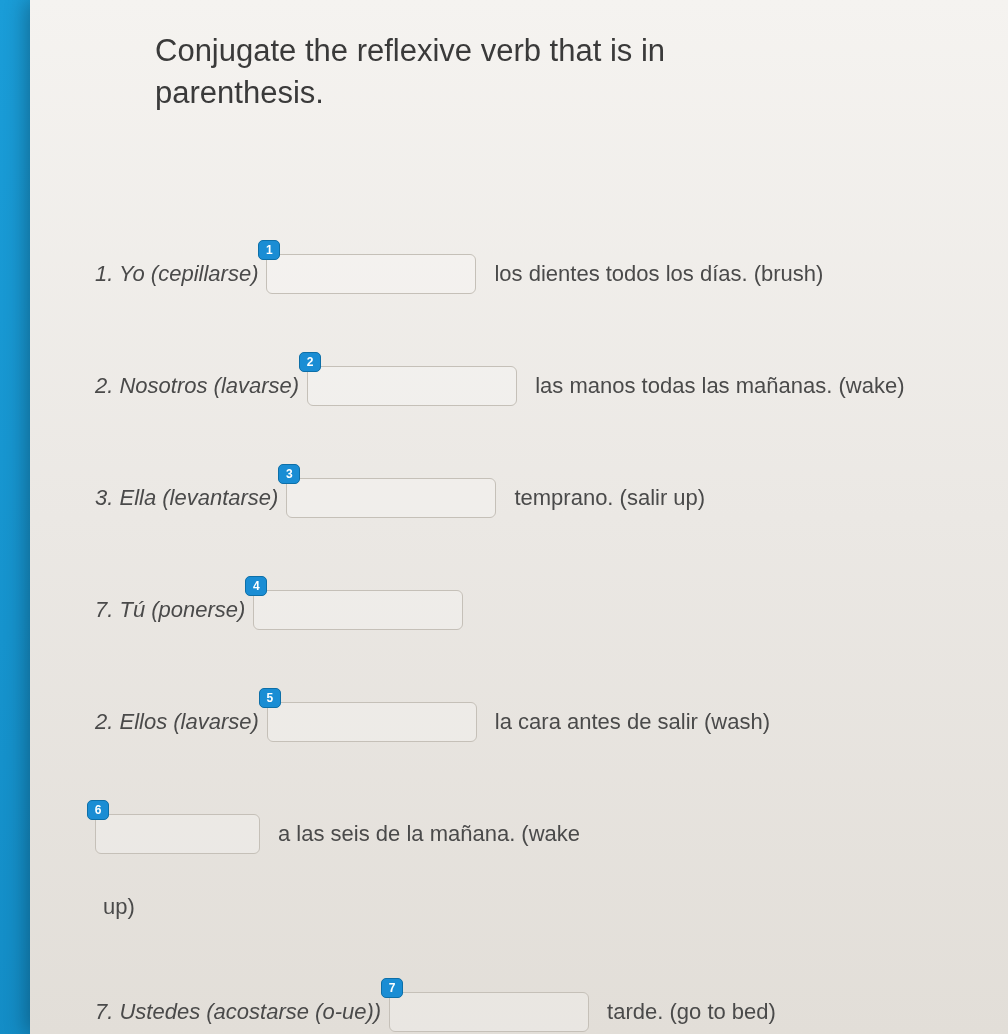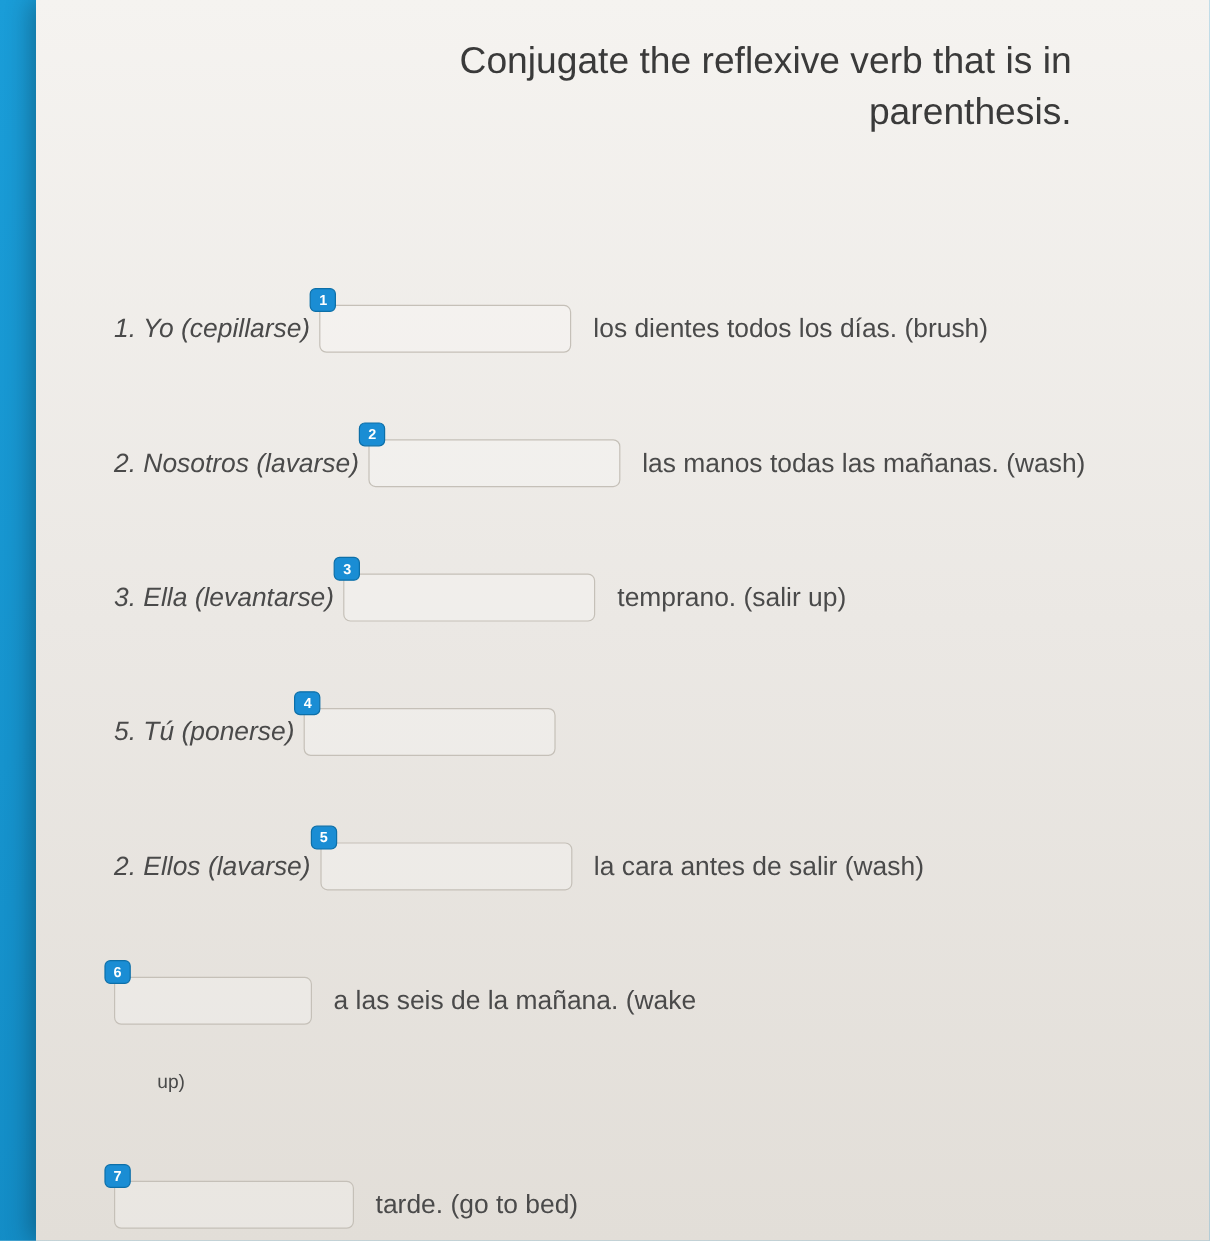--- a/index.html
+++ b/index.html
@@ -19,21 +19,21 @@
       position: absolute;
       left: 30px;
       top: 0;
       width: 978px;
       height: 1034px;
       background: linear-gradient(180deg, #f5f3f0 0%, #ebe8e4 50%, #e2ded8 100%);
       padding: 30px 55px 30px 65px;
       box-shadow: -4px 0 20px rgba(0,0,0,0.3);
     }
     .title {
-      text-align: right;
+      text-align: left;
       font-size: 31px;
       color: #3a3a3a;
       font-weight: 400;
       margin-bottom: 140px;
       line-height: 1.35;
       padding: 0 60px;
     }
     .question-row {
       position: relative;
       margin-bottom: 72px;
@@ -90,23 +90,23 @@
       padding: 0 10px;
       color: #333;
     }
     .blank-input.wide {
       width: 210px;
     }
     .blank-input.narrow {
       width: 165px;
     }
     .continuation {
-      font-size: 16px;
+      font-size: 22px;
       color: #4a4a4a;
-      margin-left: 36px;
+      margin-left: 8px;
     }
   </style>
 </head>
 <body>
 
 <div class="page">
   <div class="title">
     <span>Conjugate the reflexive verb that is in</span><br>
     <span>parenthesis.</span>
   </div>
@@ -119,34 +119,34 @@
     </span>
     <span class="prompt-after">los dientes todos los días. (brush)</span>
   </div>
 
   <div class="question-row">
     <span class="prompt-before">2. Nosotros (lavarse)</span>
     <span class="input-wrapper">
       <span class="blank-badge">2</span>
       <input type="text" class="blank-input wide" value="" style="">
     </span>
-    <span class="prompt-after">las manos todas las mañanas. (wash)</span>
+    <span class="prompt-after">las manos todas las mañanas. (wake)</span>
   </div>
 
   <div class="question-row">
     <span class="prompt-before">3. Ella (levantarse)</span>
     <span class="input-wrapper">
       <span class="blank-badge">3</span>
       <input type="text" class="blank-input wide" value="" style="">
     </span>
     <span class="prompt-after">temprano. (salir up)</span>
   </div>
 
   <div class="question-row">
-    <span class="prompt-before">5. Tú (ponerse)</span>
+    <span class="prompt-before">7. Tú (ponerse)</span>
     <span class="input-wrapper">
       <span class="blank-badge">4</span>
       <input type="text" class="blank-input wide" value="" style="">
     </span>
   </div>
 
   <div class="question-row">
     <span class="prompt-before">2. Ellos (lavarse)</span>
     <span class="input-wrapper">
       <span class="blank-badge">5</span>
@@ -160,20 +160,21 @@
       <span class="blank-badge">6</span>
       <input type="text" class="blank-input narrow" value="" style="">
     </span>
     <span class="prompt-after">a las seis de la mañana. (wake</span>
   </div>
   <div class="question-row q6b">
     <span class="continuation">up)</span>
   </div>
 
   <div class="question-row q7">
+    <span class="prompt-before">7. Ustedes (acostarse (o-ue))</span>
     <span class="input-wrapper">
       <span class="blank-badge">7</span>
       <input type="text" class="blank-input" value="" style="">
     </span>
     <span class="prompt-after">tarde. (go to bed)</span>
   </div>
 
 </div>
 
 </body></html>

